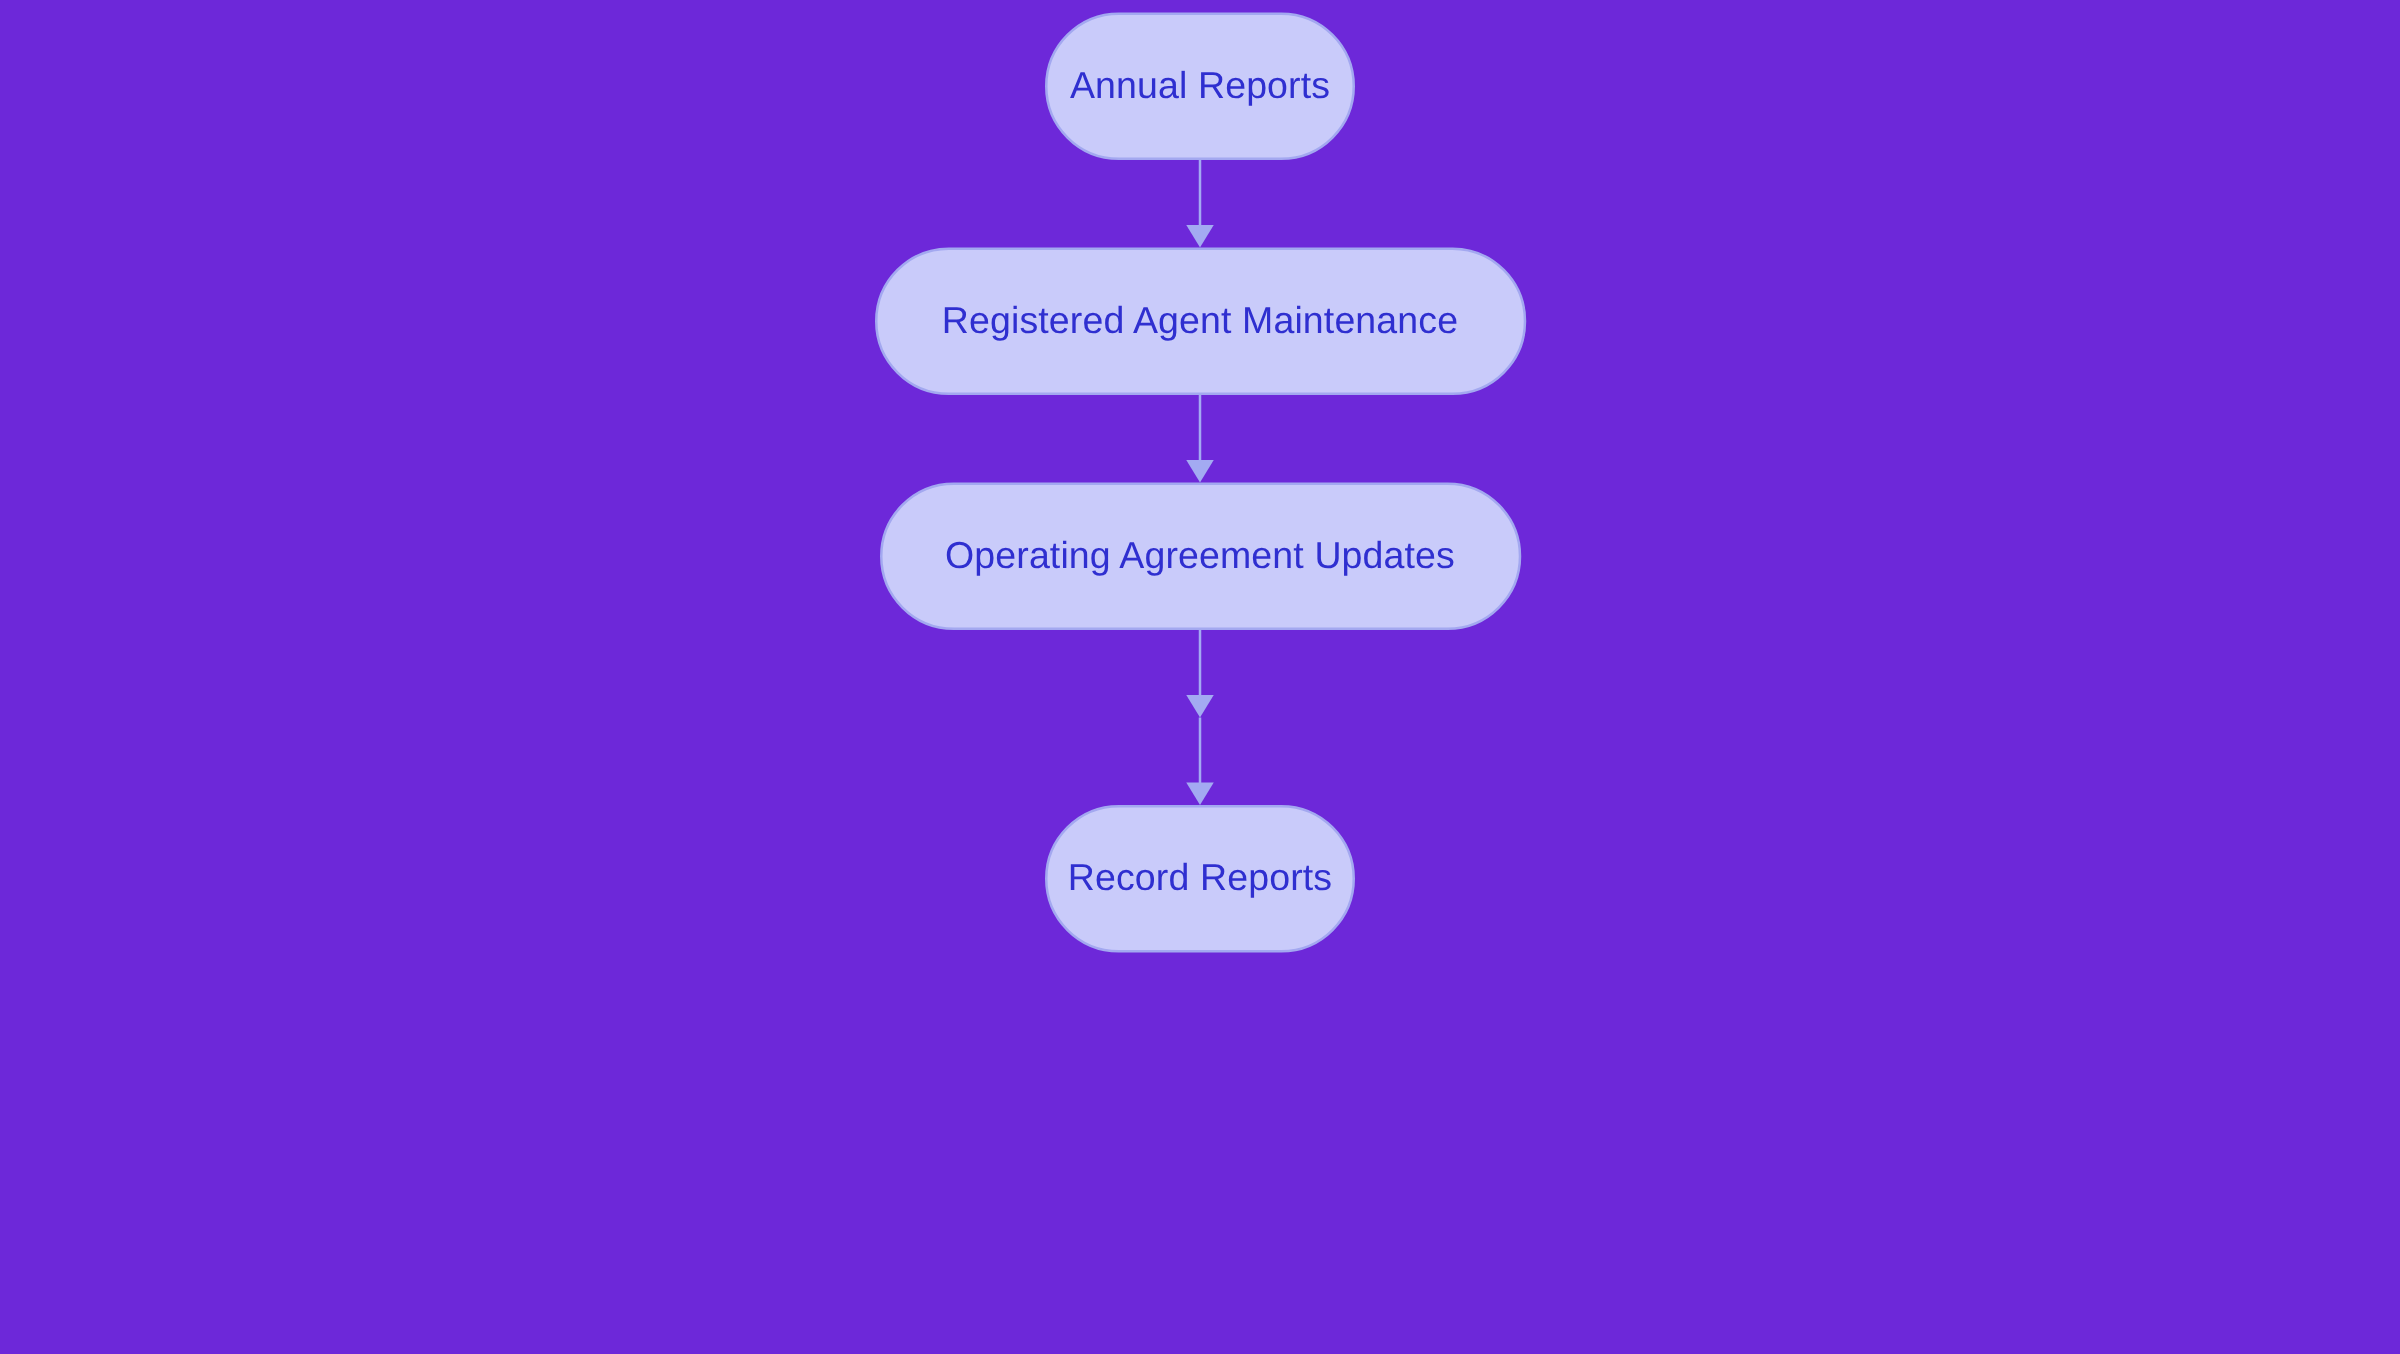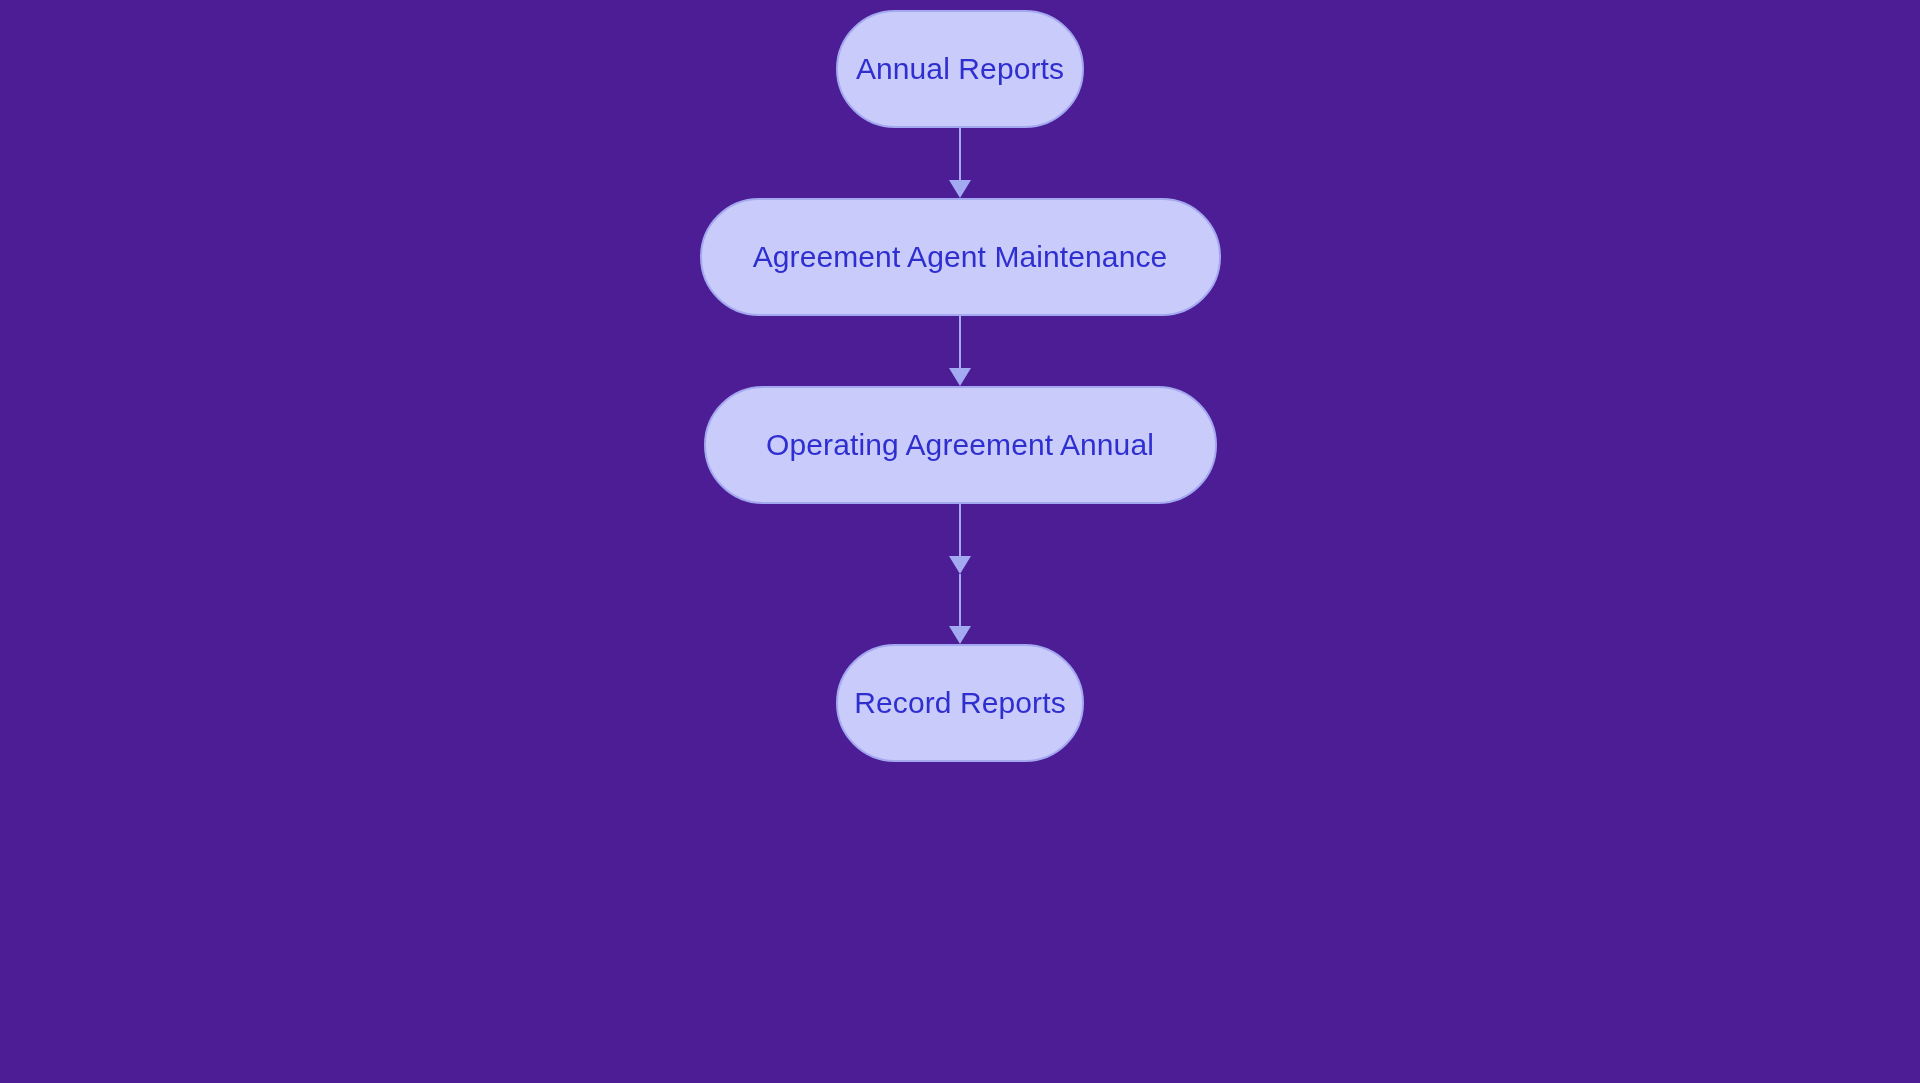--- a/index.html
+++ b/index.html
@@ -5,21 +5,21 @@
 <style>
   html, body {
     margin: 0;
     padding: 0;
     background: #ffffff;
   }
   #canvas {
     position: relative;
     width: 1920px;
     height: 1083px;
-    background: #4c1d95;
+    background: #6d28d9;
     overflow: hidden;
     font-family: "Liberation Sans", "DejaVu Sans", sans-serif;
   }
   .flow-stack {
     position: absolute;
     left: 0;
     top: 0;
     width: 1920px;
     height: 1083px;
     display: flex;
@@ -94,32 +94,32 @@
       </div>
     </div>
 
     <div class="connector">
       <div class="connector-shaft"></div>
       <div class="connector-head"></div>
     </div>
 
     <div class="node-row">
       <div class="node w-wide">
-        <span class="node-label">Agreement Agent Maintenance</span>
+        <span class="node-label">Registered Agent Maintenance</span>
       </div>
     </div>
 
     <div class="connector">
       <div class="connector-shaft"></div>
       <div class="connector-head"></div>
     </div>
 
     <div class="node-row">
       <div class="node w-wide2">
-        <span class="node-label">Operating Agreement Annual</span>
+        <span class="node-label">Operating Agreement Updates</span>
       </div>
     </div>
 
     <div class="connector">
       <div class="connector-shaft"></div>
       <div class="connector-head"></div>
     </div>
 
 
     <div class="connector">

